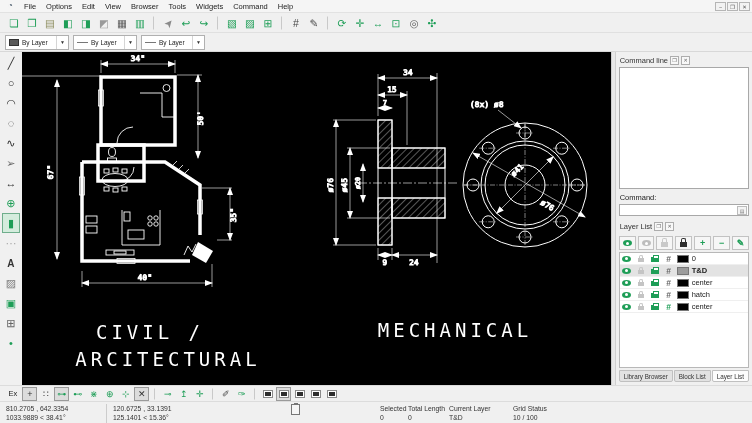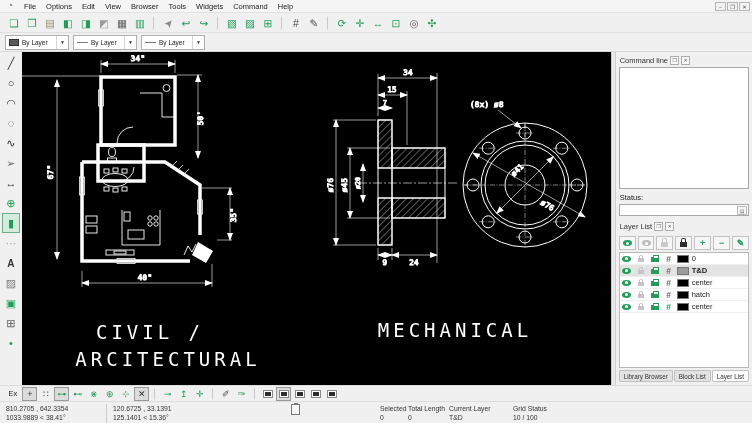--- a/index.html
+++ b/index.html
@@ -442,21 +442,21 @@
 
   <div class="splitter"></div>
 
   <div class="right-panel">
     <div class="dock-header">
       <span>Command line</span>
       <span class="dock-btn">❐</span>
       <span class="dock-btn">✕</span>
     </div>
     <div class="cmd-history"></div>
-    <div class="cmd-label">Status:</div>
+    <div class="cmd-label">Command:</div>
     <div class="inp-row">
       <input value="" style="">
       <span class="kbd-btn">▤</span>
     </div>
 
     <div class="dock-header" style="margin-top:4px">
       <span>Layer List</span>
       <span class="dock-btn">❐</span>
       <span class="dock-btn">✕</span>
     </div>

